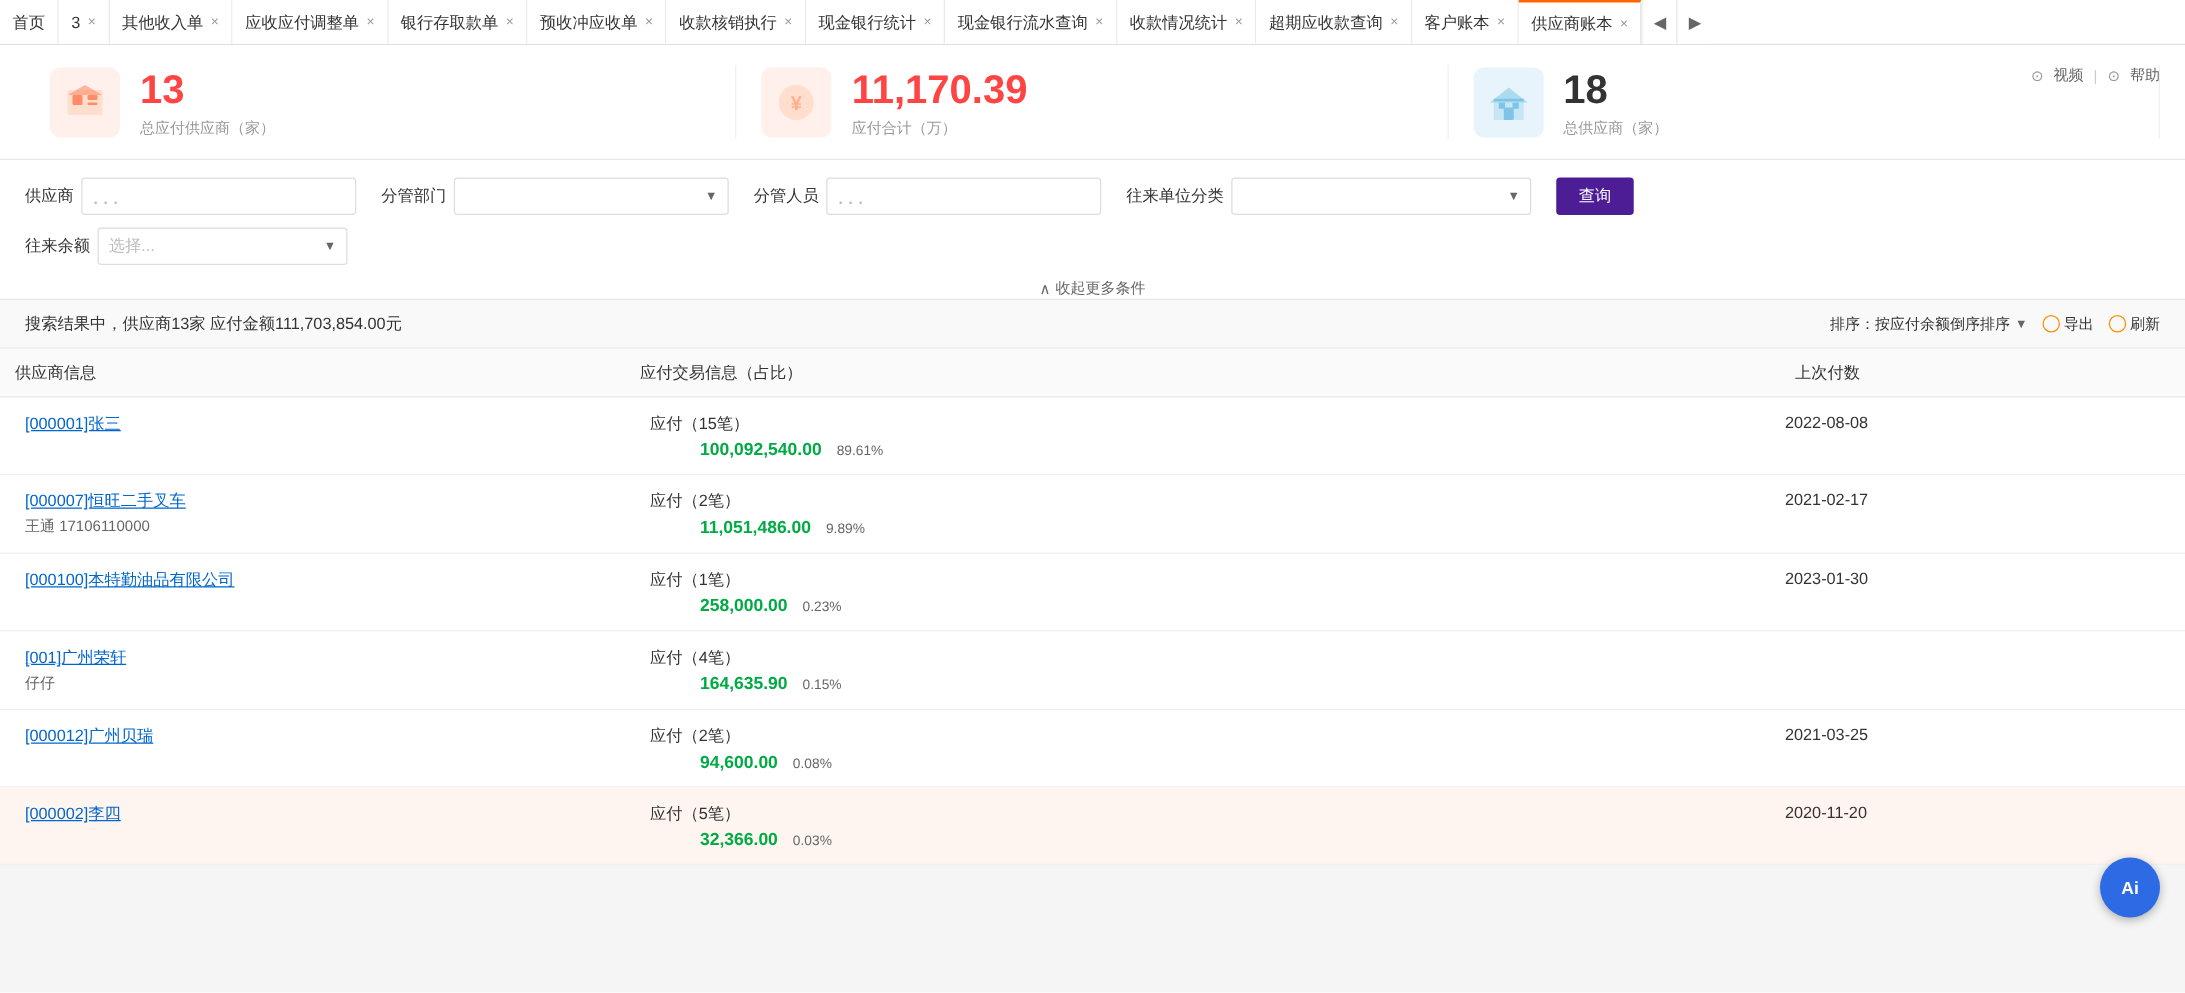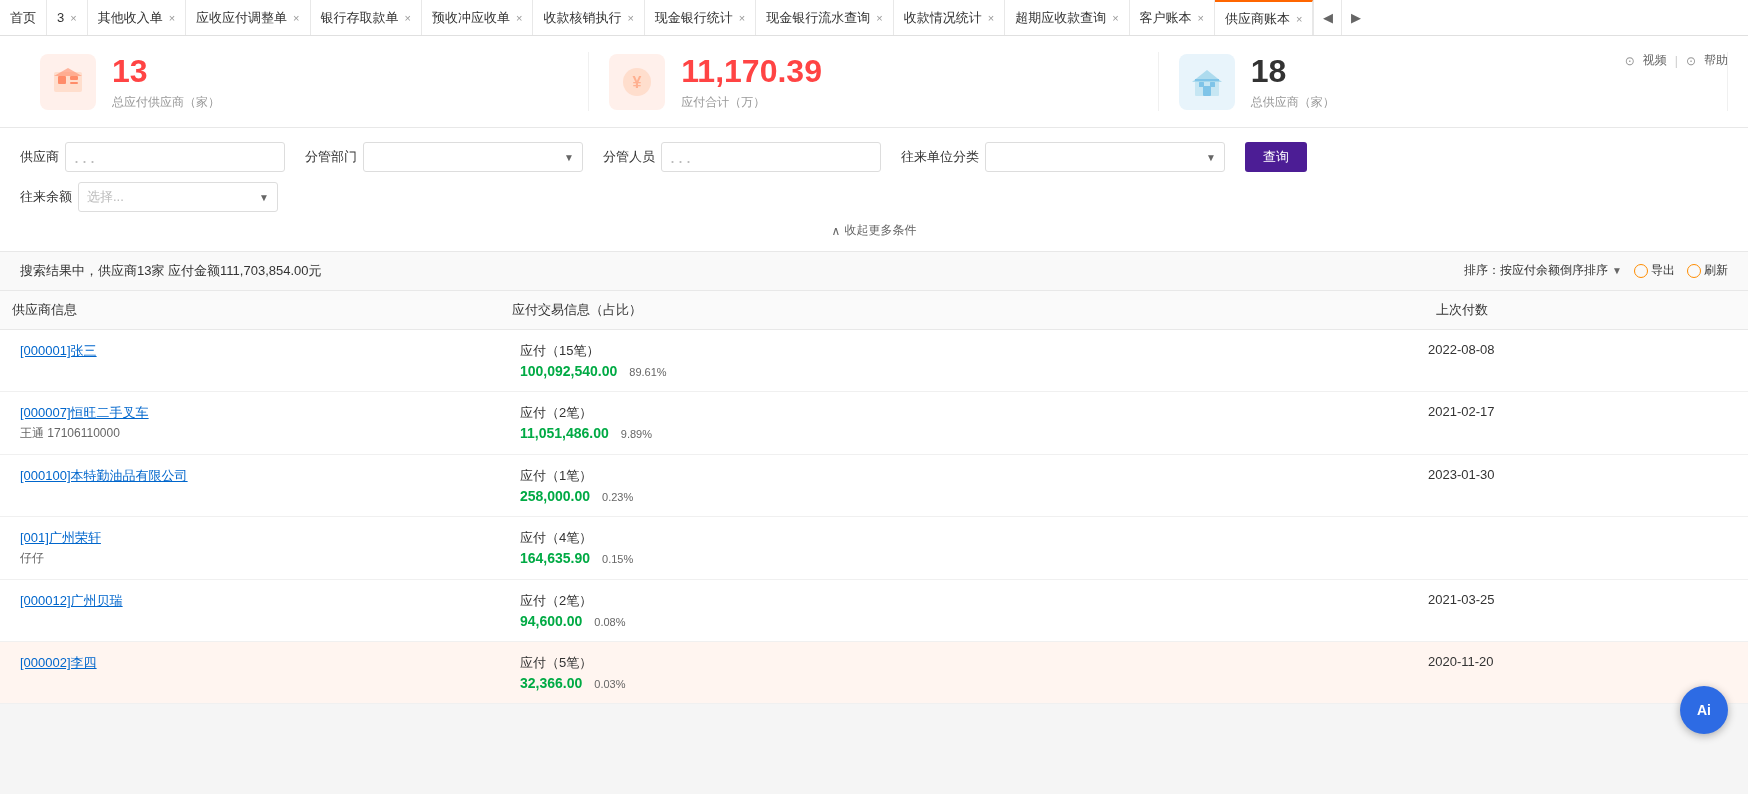--- a/index.html
+++ b/index.html
@@ -73,21 +73,21 @@
       color: #666;
       display: flex;
       align-items: center;
       gap: 8px;
     }
     .top-right-links span { cursor: pointer; }
 
     
     .filter-section {
       background: #fff;
-      padding: 14px 20px 12px;
+      padding: 14px 20px 0;
       border-bottom: 1px solid #e8e8e8;
     }
     .filter-row {
       display: flex;
       align-items: center;
       margin-bottom: 10px;
       gap: 20px;
     }
     .filter-item {
       display: flex;
@@ -144,21 +144,21 @@
       font-size: 12px;
       margin: 4px auto 0;
       width: fit-content;
     }
 
     
     .results-bar {
       background: #f9f9f9;
       padding: 10px 20px;
       display: flex;
-      align-items: flex-start;
+      align-items: center;
       justify-content: space-between;
       border-bottom: 1px solid #e8e8e8;
     }
     .results-info { font-size: 13px; color: #333; }
     .results-actions {
       display: flex;
       align-items: center;
       gap: 12px;
       font-size: 12px;
       color: #333;
@@ -208,21 +208,21 @@
       color: #0066cc;
       text-decoration: underline;
       cursor: pointer;
       font-size: 13px;
     }
     .supplier-sub { color: #666; font-size: 12px; margin-top: 3px; }
     .transaction-info { display: flex; flex-direction: column; }
     .transaction-label { color: #333; font-size: 13px; }
     .transaction-amount { color: #00aa44; font-size: 14px; font-weight: bold; margin-top: 3px; }
     .transaction-pct { color: #666; font-size: 11px; margin-left: 12px; }
-    .transaction-row { display: flex; align-items: baseline; }
+    .transaction-row { display: flex; align-items: baseline; margin-left: 40px; }
     .last-payment { color: #333; font-size: 13px; }
 
     
     ::-webkit-scrollbar { width: 6px; }
     ::-webkit-scrollbar-track { background: #f1f1f1; }
     ::-webkit-scrollbar-thumb { background: #ccc; border-radius: 3px; }
   </style>
 </head>
 <body>
 

